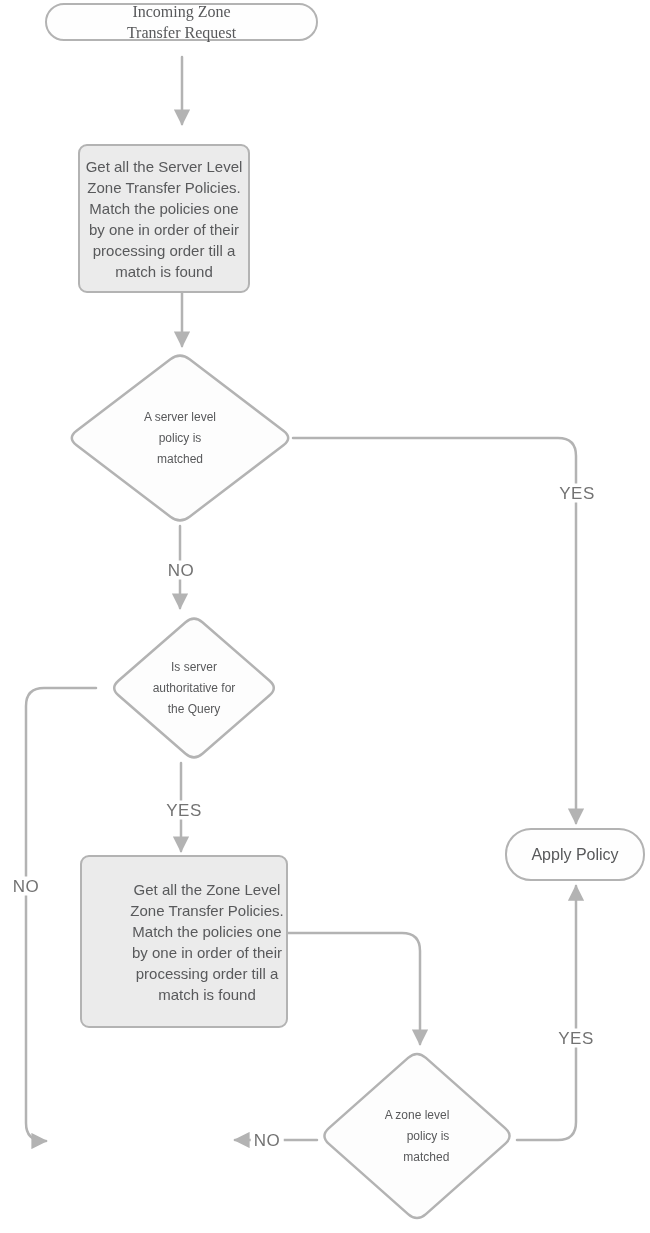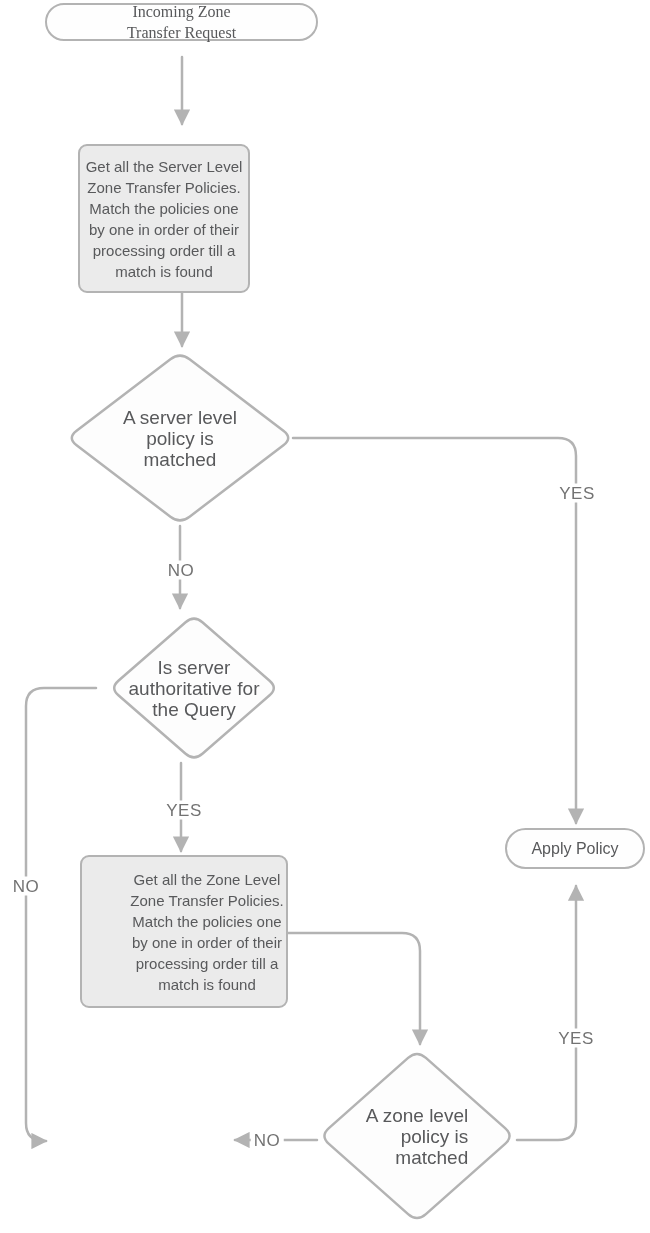--- a/index.html
+++ b/index.html
@@ -43,21 +43,21 @@
     font-size: 16px;
   }
   .process {
     background: #ebebeb;
     border: 2.5px solid #b3b3b3;
     border-radius: 9px;
     font-size: 15px;
   }
   .decision {
     background: transparent;
-    font-size: 19px;
+    font-size: 12px;
   }
   .decision svg {
     position: absolute;
     left: 0; top: 0;
     width: 100%; height: 100%;
   }
   .decision .diamond-shape {
     fill: #fdfdfd;
     stroke: #b3b3b3;
     stroke-width: 2.5;
@@ -123,39 +123,39 @@
 
   <div class="node decision" style="left:108px; top:613px; width:172px; height:150px;">
     <svg viewBox="0 0 172 150">
       <path class="diamond-shape" d="M77.6,9.3 Q86,2 94.4,9.3 L161.6,67.7 Q170,75 161.6,82.3 L94.4,140.7 Q86,148 77.6,140.7 L10.4,82.3 Q2,75 10.4,67.7 Z"></path>
     </svg>
     <span class="node-text">Is server
 authoritative for
 the Query</span>
   </div>
 
-  <div class="node process" style="left:80px; top:855px; width:208px; height:153px;padding-left:46px;">
+  <div class="node process" style="left:80px; top:855px; width:208px; height:173px;padding-left:46px;">
     <span class="node-text">Get all the Zone Level
 Zone Transfer Policies.
 Match the policies one
 by one in order of their
 processing order till a
 match is found</span>
   </div>
 
   <div class="node decision" style="left:318px; top:1048px; width:198px; height:176px;text-align:right;">
     <svg viewBox="0 0 198 176">
       <path class="diamond-shape" d="M90.1,9.9 Q99,2 107.9,9.9 L187.1,80.1 Q196,88 187.1,95.9 L107.9,166.1 Q99,174 90.1,166.1 L10.9,95.9 Q2,88 10.9,80.1 Z"></path>
     </svg>
     <span class="node-text">A zone level
 policy is
 matched</span>
   </div>
 
-  <div class="node terminator" style="left:505px; top:828px; width:140px; height:41px; border-radius:26px;">
+  <div class="node terminator" style="left:505px; top:828px; width:140px; height:53px; border-radius:26px;">
     <span class="node-text">Apply Policy</span>
   </div>
 
 
   <span class="edge-label" style="left:577px; top:493px;">YES</span>
   <span class="edge-label" style="left:181px; top:570px;">NO</span>
   <span class="edge-label" style="left:26px; top:886px;">NO</span>
   <span class="edge-label" style="left:184px; top:810px;">YES</span>
   <span class="edge-label" style="left:267px; top:1140px;">NO</span>
   <span class="edge-label" style="left:576px; top:1038px;">YES</span>

